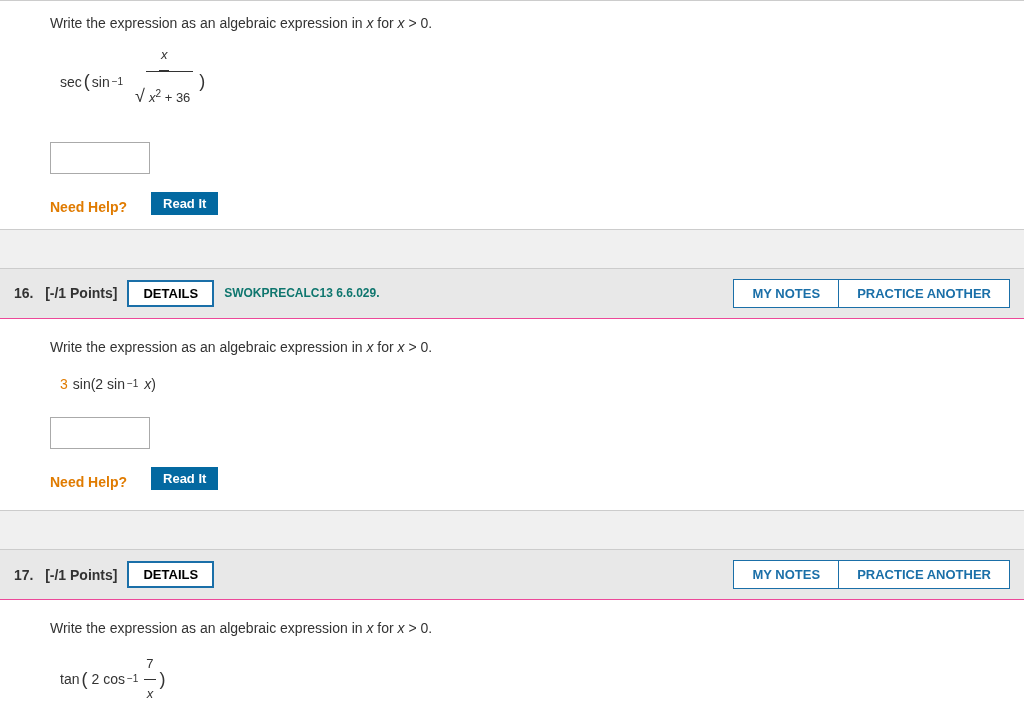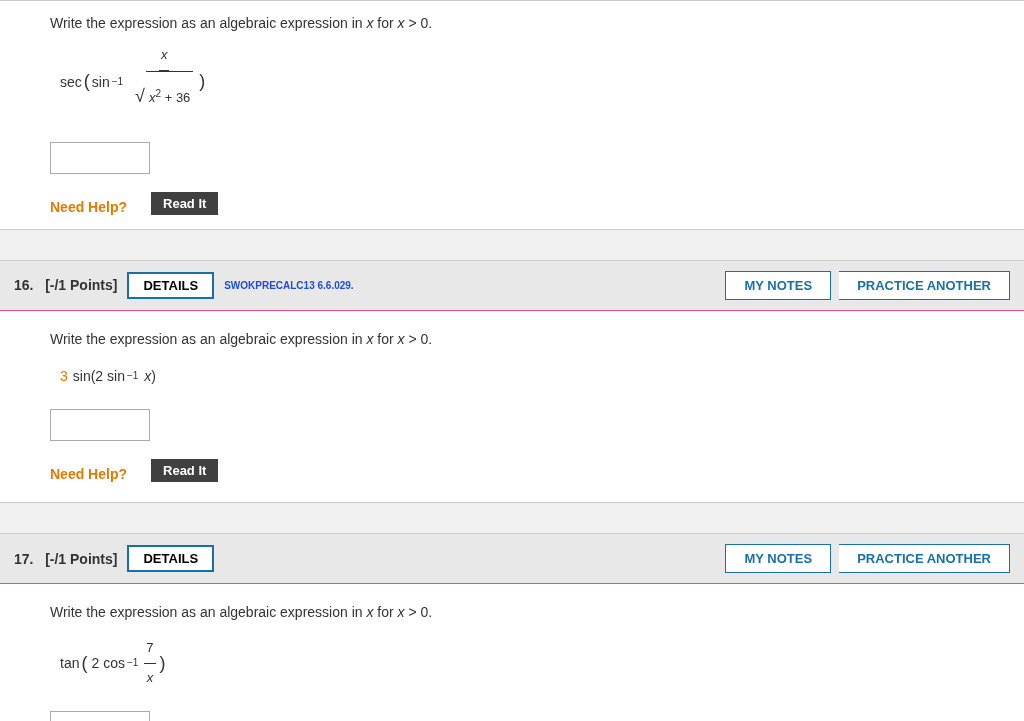--- a/index.html
+++ b/index.html
@@ -7,21 +7,21 @@
       font-family: Arial, sans-serif;
       font-size: 14px;
       background: #f0f0f0;
       color: #333;
     }
 
     .problem-section {
       background: #fff;
       border-top: 1px solid #ccc;
       border-bottom: 1px solid #ccc;
-      margin-bottom: 0;
+      margin-bottom: 8px;
     }
 
     .problem-header {
       background: #e8e8e8;
       border-bottom: 1px solid #ec4899;
       padding: 10px 14px;
       display: flex;
       align-items: center;
       gap: 10px;
     }
@@ -38,30 +38,30 @@
       color: #000000;
       background: #fff;
       padding: 4px 14px;
       font-size: 13px;
       font-weight: bold;
       cursor: pointer;
       border-radius: 0;
     }
 
     .problem-code {
-      font-size: 10px;
-      font-weight: bold;
-      color: #1d4ed8;
+      font-size: 12px;
+      font-weight: bold;
+      color: #0f766e;
       flex: 1;
     }
 
     .right-buttons {
       margin-left: auto;
       display: flex;
-      gap: 8px;
+      gap: 0;
     }
 
     .my-notes-btn, .practice-btn {
       border: 1px solid #1a6fa8;
       color: #1a6fa8;
       background: #fff;
       padding: 6px 18px;
       font-size: 13px;
       font-weight: bold;
       cursor: pointer;
@@ -108,21 +108,21 @@
       gap: 24px;
     }
 
     .need-help-label {
       color: #e07b00;
       font-weight: bold;
       font-size: 14px;
     }
 
     .read-it-btn {
-      background: #404040;
+      background: #0369a1;
       color: #fff;
       border: none;
       padding: 4px 12px;
       font-size: 13px;
       font-weight: bold;
       cursor: pointer;
     }
 
     .section-gap {
       height: 30px;

